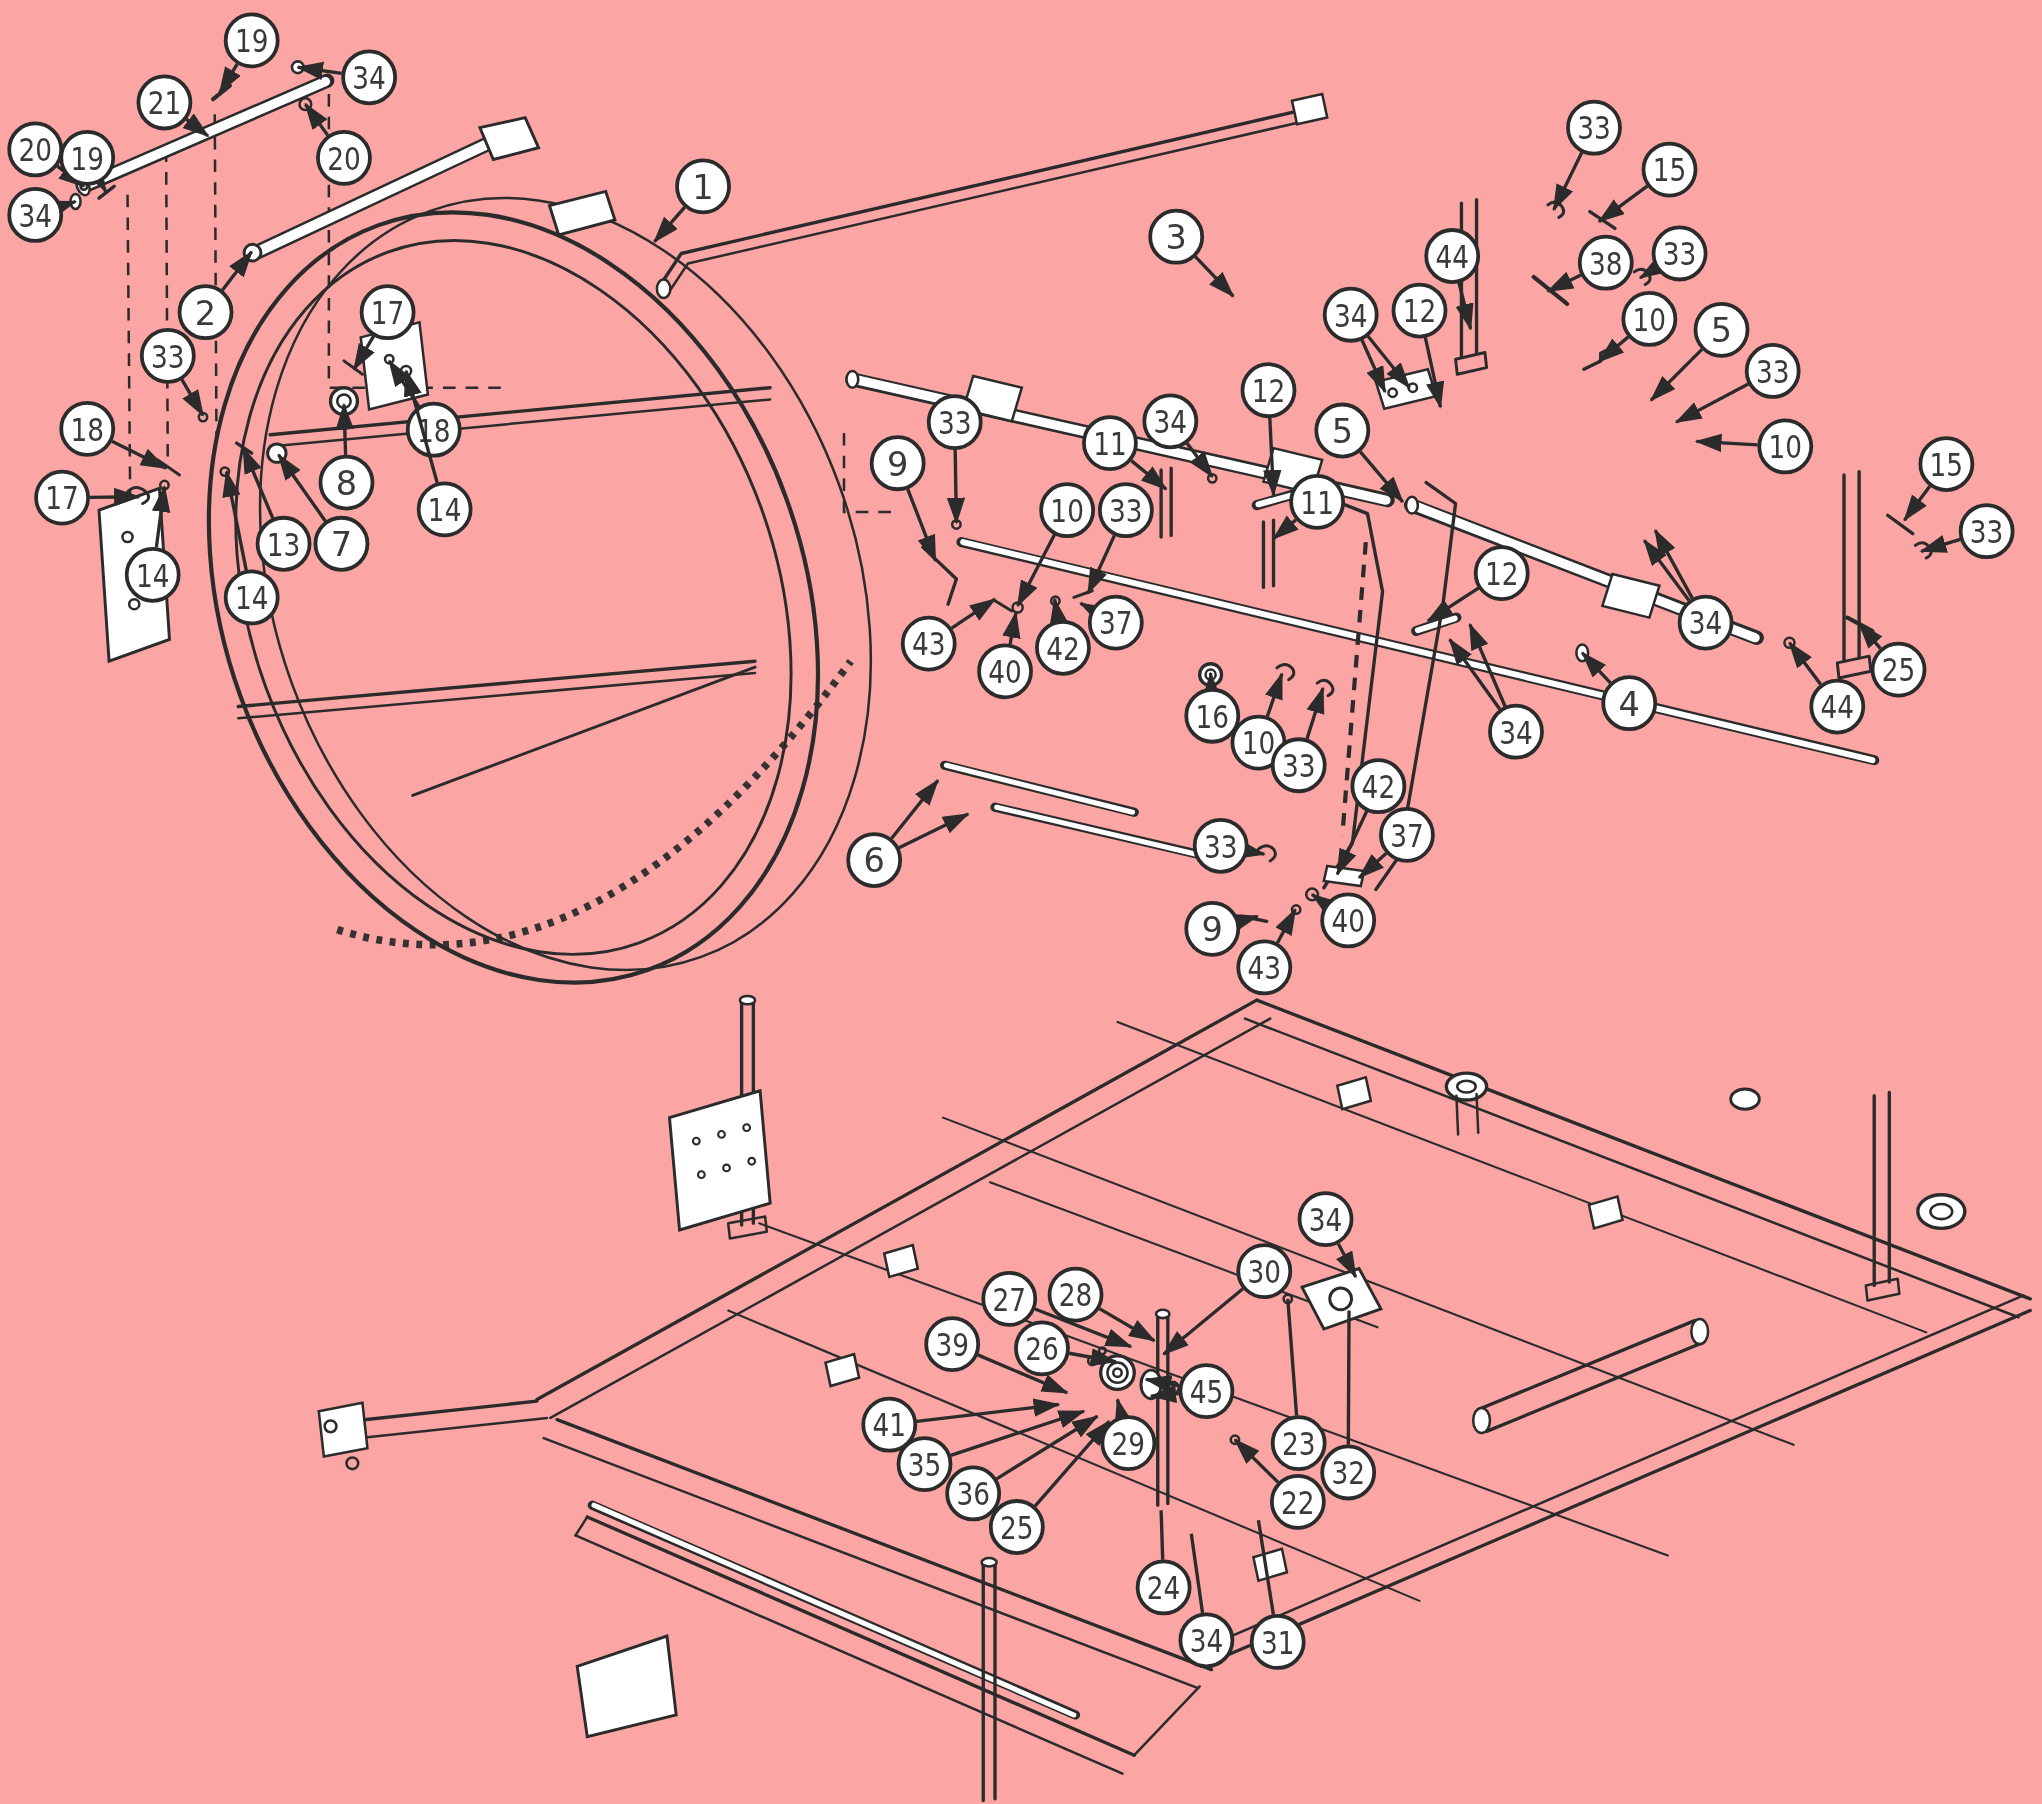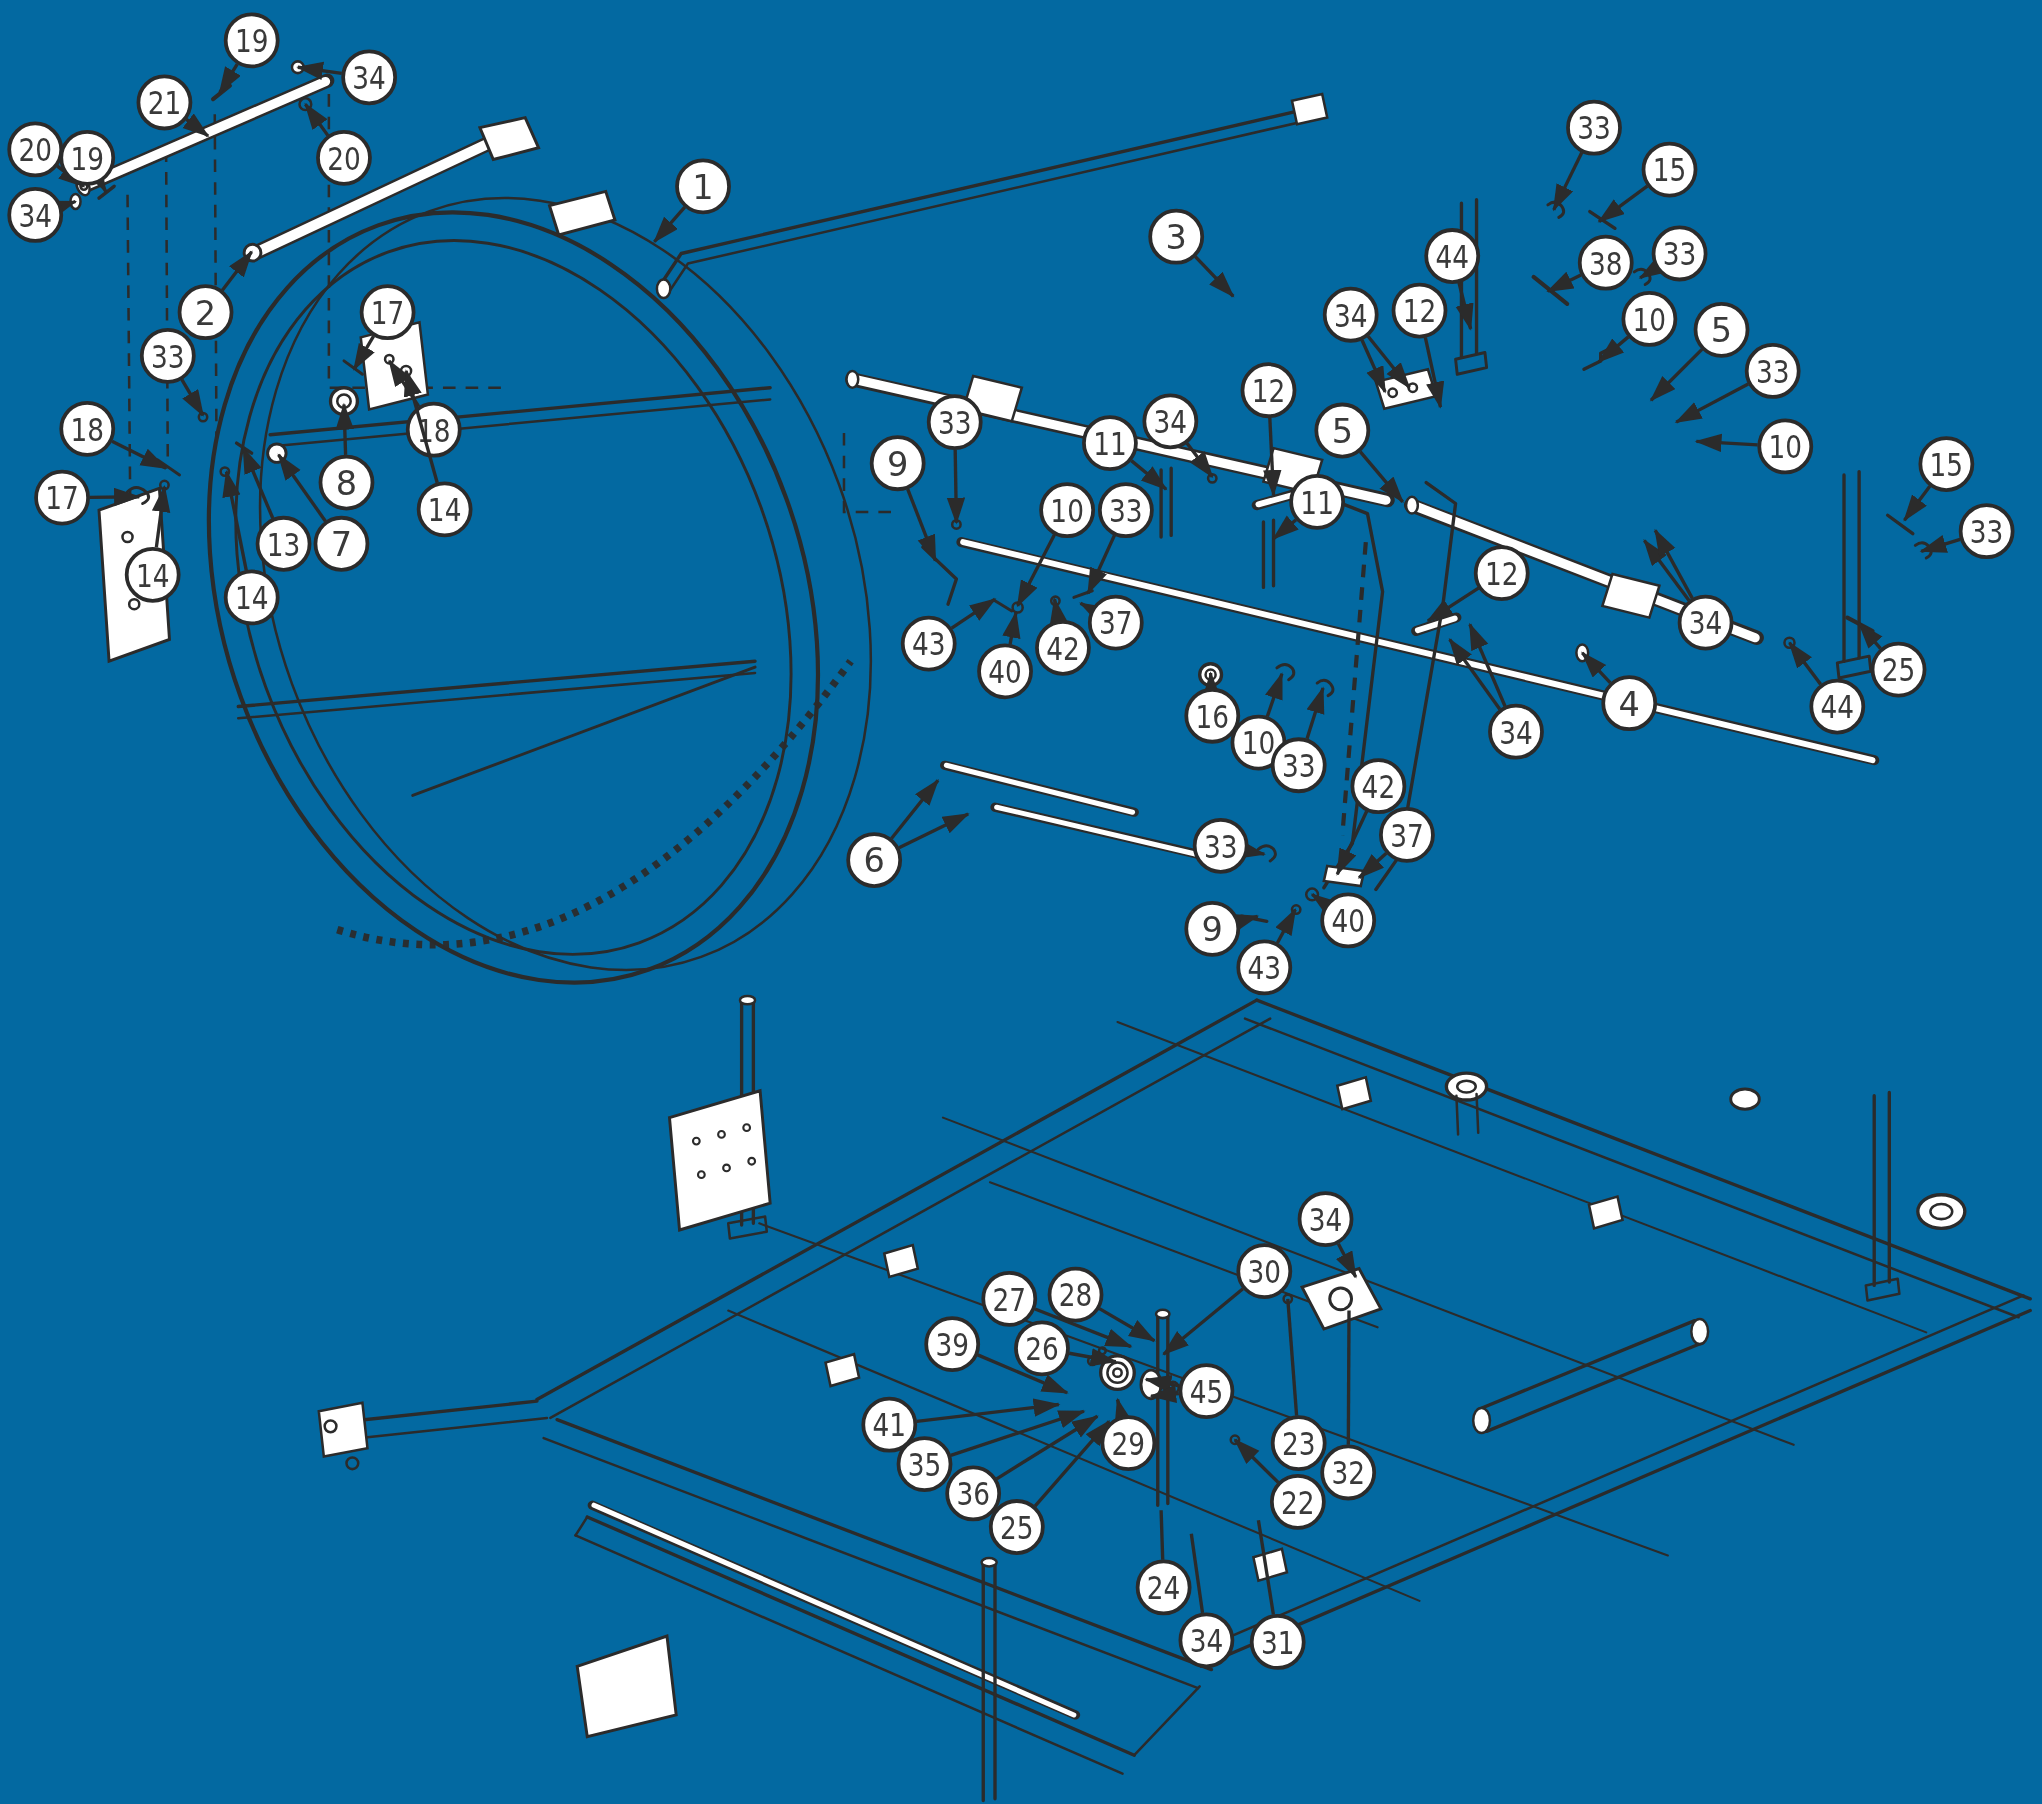--- a/index.html
+++ b/index.html
@@ -1,16 +1,16 @@
 <!DOCTYPE html>
 <html style="font-size:13.4px"><head>
 <meta charset="utf-8">
 <style>
   html,body{margin:0;padding:0;background:#ffffff;}
-  .stage{position:relative;width:2042px;height:1804px;background:#0369a1;overflow:hidden;
+  .stage{position:relative;width:2042px;height:1804px;background:#fca5a5;overflow:hidden;
          font-family:"DejaVu Sans", sans-serif;}
   svg{position:absolute;left:0;top:0;}
   .ln{stroke:#2b2b2b;fill:none;stroke-linecap:round;stroke-linejoin:round;}
   .fill{fill:#ffffff;stroke:#2b2b2b;}
   .core{stroke:#ffffff;fill:none;stroke-linecap:round;}
   .dash{stroke:#2b2b2b;fill:none;stroke-dasharray:15 12;}
   .hatch{stroke:#2b2b2b;fill:none;stroke-dasharray:7 9;opacity:.95;}
   .balloon-circle{fill:#ffffff;stroke:#2b2b2b;stroke-width:4.5;}
   .balloon-number{fill:#3a3a3a;font-family:"DejaVu Sans", sans-serif;}
   .leader{stroke:#2b2b2b;stroke-width:4;fill:none;}

